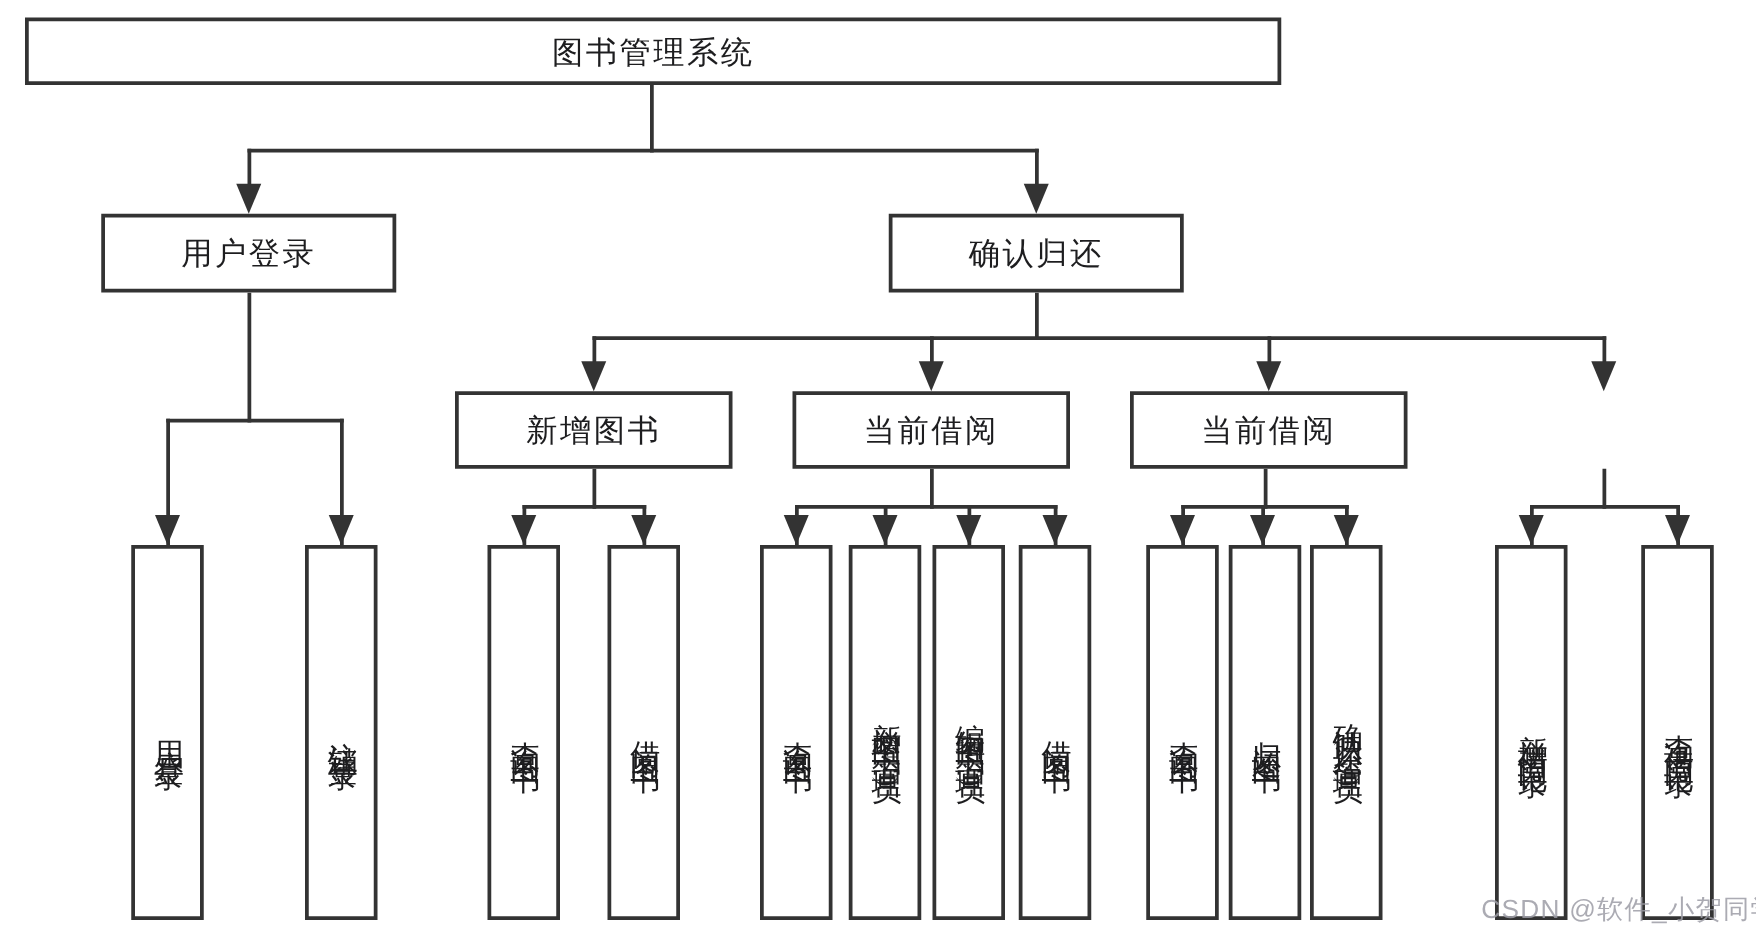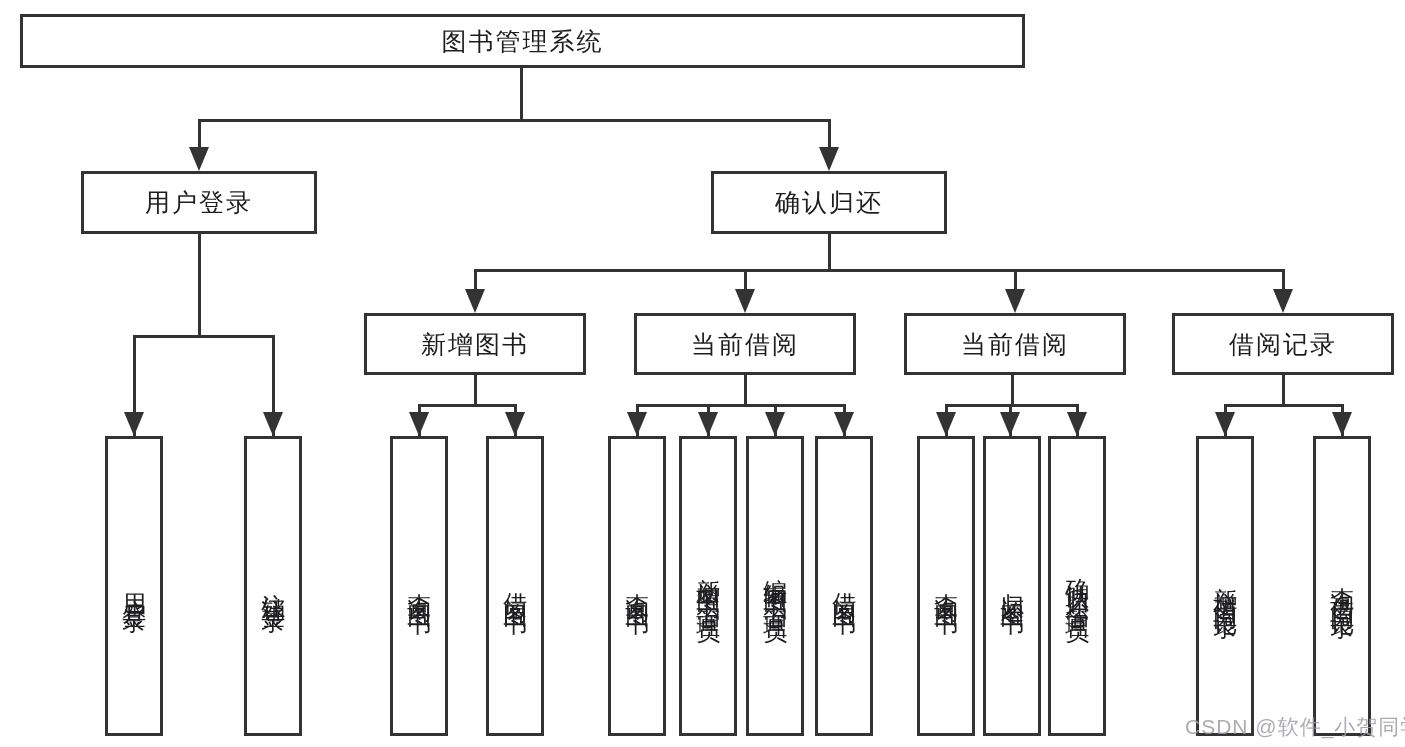--- a/index.html
+++ b/index.html
@@ -126,21 +126,20 @@
   <div class="box hbox" style="left:81px; top:171px; width:236px; height:63px;">用户登录</div>
 
   <div class="box hbox" style="left:711px; top:171px; width:236px; height:63px;">确认归还</div>
 
   <div class="box hbox" style="left:364px; top:313px; width:222px; height:62px;">新增图书</div>
 
   <div class="box hbox" style="left:634px; top:313px; width:222px; height:62px;">当前借阅</div>
 
   <div class="box hbox" style="left:904px; top:313px; width:222px; height:62px;">当前借阅</div>
 
-  <div class="box hbox" style="left:1172px; top:313px; width:222px; height:62px;">借阅记录</div>
 
   <div class="box vbox" style="left:105px;">用户登录</div>
 
   <div class="box vbox" style="left:244px;">注销登录</div>
 
   <div class="box vbox" style="left:390px;">查询图书</div>
 
   <div class="box vbox" style="left:486px;">借阅图书</div>
 
   <div class="box vbox" style="left:608px;">查询图书</div>

